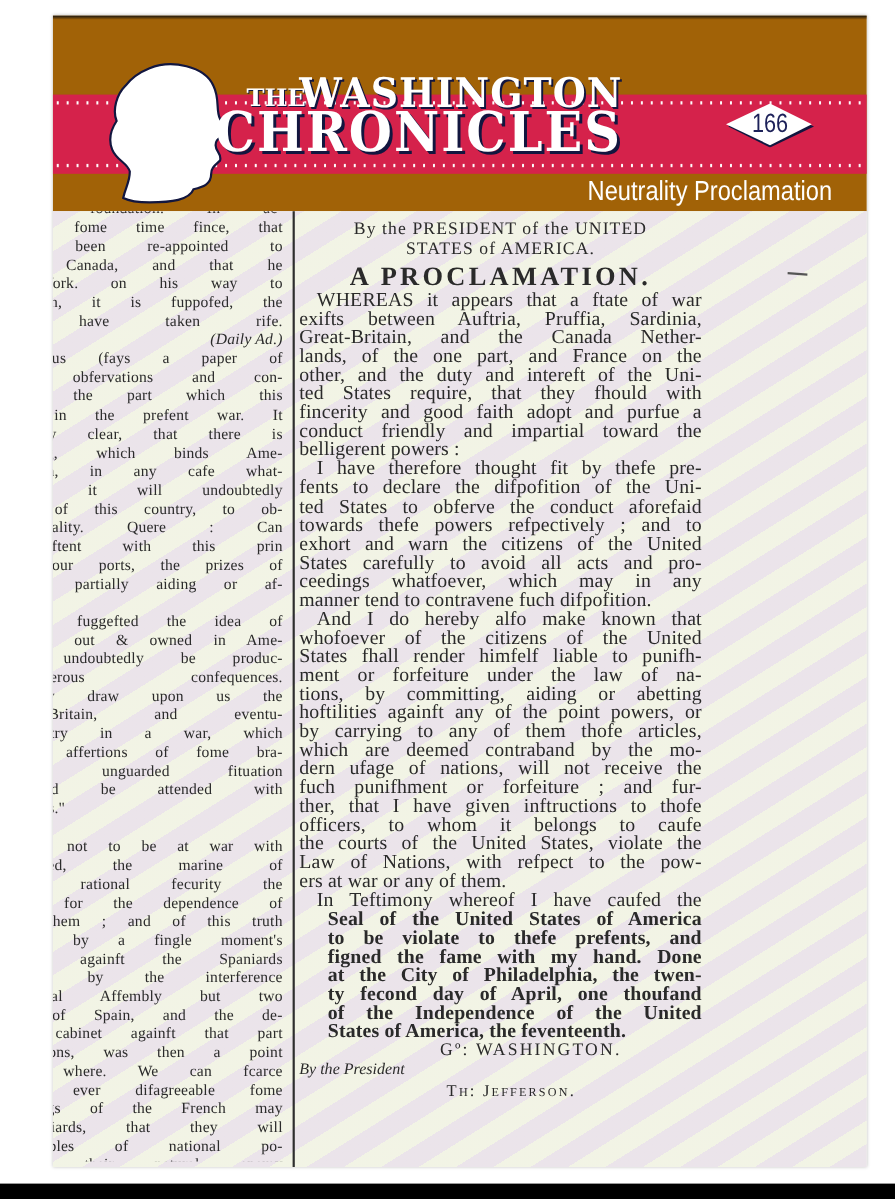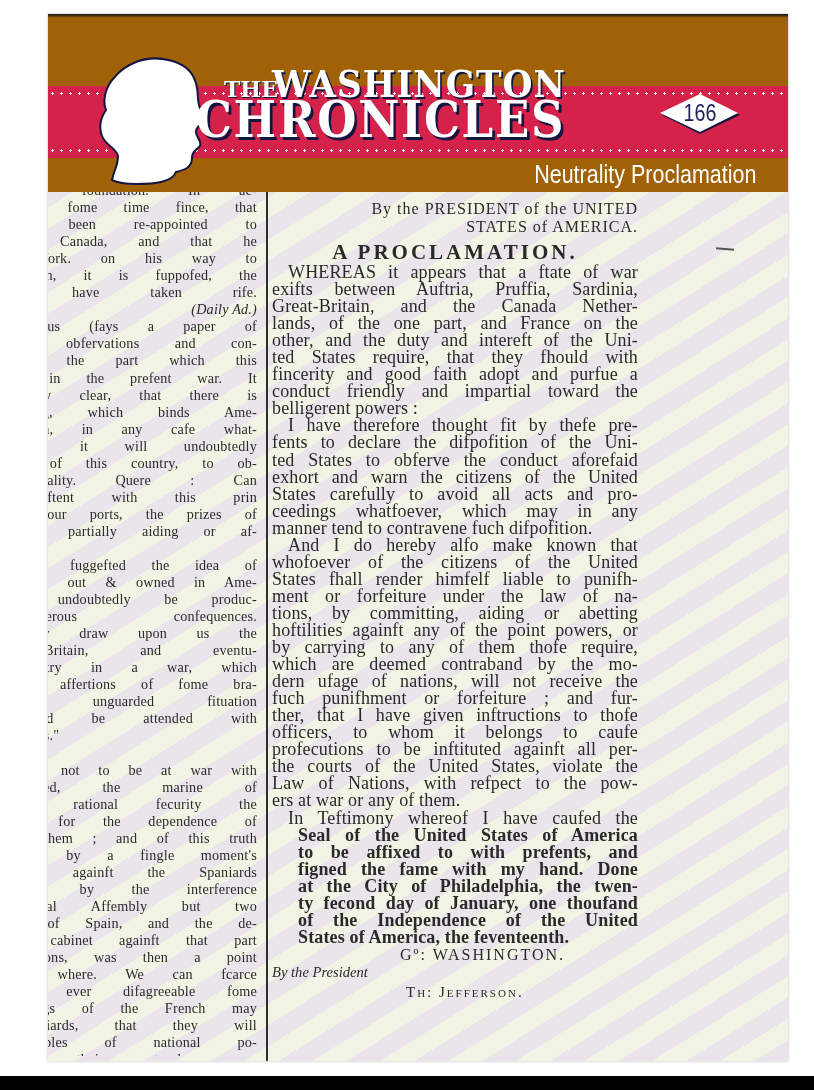--- a/index.html
+++ b/index.html
@@ -96,24 +96,24 @@
   }
   .col-left .ln.right { text-align: center; text-align-last: right; font-style: italic; }
   .col-left .ln.gap { height: 17px; }
   .col-rule {
     position: absolute; left: 218px; top: 0; width: 2px; height: 872px; background: #2e2e2e;
   }
   .col-main {
     position: absolute; left: 224px; top: 8px; width: 366px; color: #2a2a2a;
   }
   .col-main .h1 {
-    font-size: 16px; text-align: right; letter-spacing: 1px; line-height: 18px;
+    font-size: 16px; text-align: center; letter-spacing: 1px; line-height: 18px;
   }
   .col-main .h2 {
-    font-size: 21px; text-align: center; letter-spacing: 3px; margin-top: 4px; line-height: 24px; font-weight: bold;
+    font-size: 24px; text-align: center; letter-spacing: 3px; margin-top: 4px; line-height: 24px; font-weight: bold;
   }
   .col-main .ln {
     font-size: 18px; line-height: 17.05px; white-space: nowrap;
     text-align: justify; text-align-last: justify; letter-spacing: 0.15px;
   }
   .col-main .ln.indent { padding-left: 16px; }
   .col-main .ln.hang { padding-left: 26px; text-align-last: justify; font-weight: bold; }
   .col-main .ln.last { text-align-last: left; }
   .col-main .sig-wash {
     font-size: 16px; letter-spacing: 2px; padding-left: 128px; line-height: 18px;
@@ -231,50 +231,50 @@
           <div class="ln">other, and the duty and intereft of the Uni-</div>
           <div class="ln">ted States require, that they fhould with</div>
           <div class="ln">fincerity and good faith adopt and purfue a</div>
           <div class="ln">conduct friendly and impartial toward the</div>
           <div class="ln last">belligerent powers :</div>
         </div>
       <div id="p2">
           <div class="ln indent">I have therefore thought fit by thefe pre-</div>
           <div class="ln">fents to declare the difpofition of the Uni-</div>
           <div class="ln">ted States to obferve the conduct aforefaid</div>
+          <div class="ln">towards thefe powers refpectively ; and to</div>
           <div class="ln">exhort and warn the citizens of the United</div>
           <div class="ln">States carefully to avoid all acts and pro-</div>
           <div class="ln">ceedings  whatfoever,  which  may  in  any</div>
           <div class="ln last">manner tend to contravene fuch difpofition.</div>
         </div>
       <div id="p3">
           <div class="ln indent">And I do hereby alfo make known that</div>
           <div class="ln">whofoever  of  the  citizens  of  the  United</div>
           <div class="ln">States fhall render himfelf liable to punifh-</div>
           <div class="ln">ment or forfeiture under the law of na-</div>
           <div class="ln">tions, by committing, aiding or abetting</div>
           <div class="ln">hoftilities againft any of the point powers, or</div>
-          <div class="ln">by carrying to any of them thofe require,</div>
+          <div class="ln">by carrying to any of them thofe articles,</div>
           <div class="ln">which are deemed contraband by the mo-</div>
           <div class="ln">dern ufage of nations, will not receive the</div>
           <div class="ln">fuch punifhment or forfeiture ; and fur-</div>
           <div class="ln">ther, that I have given inftructions to thofe</div>
           <div class="ln">officers,  to  whom  it  belongs  to  caufe</div>
-          <div class="ln">profecutions to be inftituted againft all per-</div>
           <div class="ln">the courts of the United States, violate the</div>
           <div class="ln">Law of Nations, with refpect to the pow-</div>
           <div class="ln last">ers at war or any of them.</div>
         </div>
       <div id="p4">
           <div class="ln indent">In Teftimony whereof I have caufed the</div>
           <div class="ln hang">Seal of the United States of America</div>
-          <div class="ln hang">to be affixed to with prefents, and</div>
+          <div class="ln hang">to be violate to thefe prefents, and</div>
           <div class="ln hang">figned the fame with my hand.  Done</div>
           <div class="ln hang">at the City of Philadelphia, the twen-</div>
-          <div class="ln hang">ty fecond day of January, one thoufand</div>
+          <div class="ln hang">ty fecond day of April, one thoufand</div>
           <div class="ln hang">of the Independence of the United</div>
           <div class="ln hang last">States of America, the feventeenth.</div>
         </div>
       <div class="sig-wash">Gº: WASHINGTON.</div>
       <div class="sig-by">By the President</div>
       <div class="sig-jeff">Th: Jefferson.</div>
     </div>
   </div>
 </div>
 

